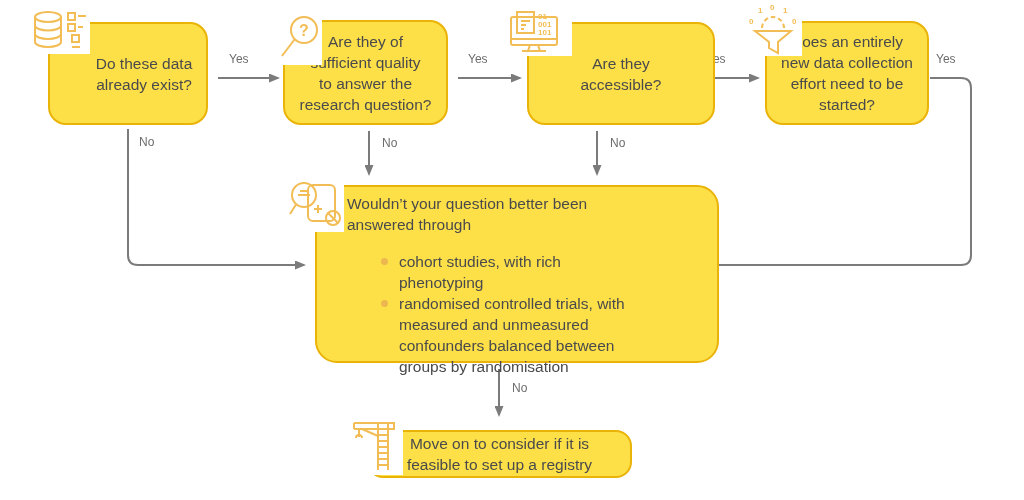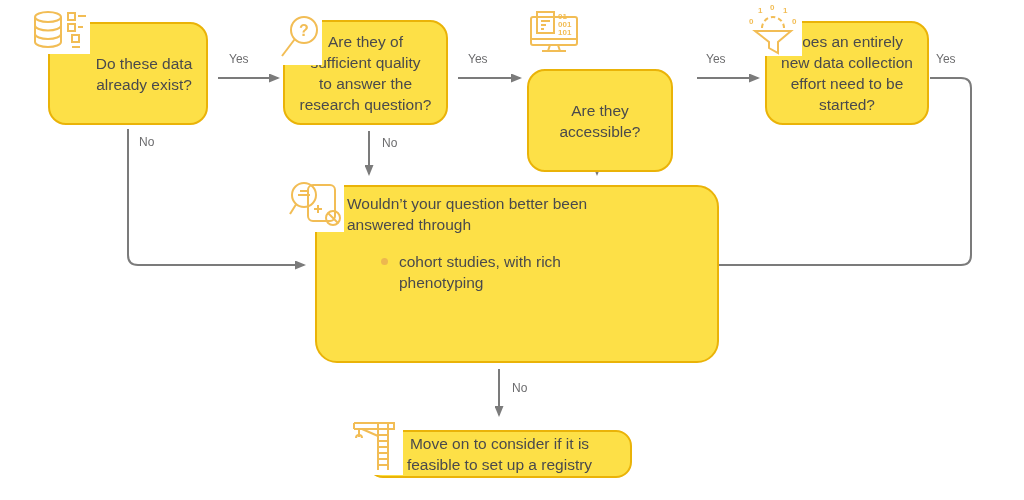--- a/index.html
+++ b/index.html
@@ -90,38 +90,42 @@
 already exist?</span>
   </div>
 
   <div class="node" style="left:283px;top:20px;width:165px;height:105px;">
     <span class="txt">Are they of
 sufficient quality
 to answer the
 research question?</span>
   </div>
 
-  <div class="node" style="left:527px;top:22px;width:146px;height:103px;margin-top:47px;">
+  <div class="node" style="left:527px;top:22px;width:188px;height:103px;">
     <span class="txt">Are they
 accessible?</span>
   </div>
 
   <div class="node" style="left:765px;top:21px;width:164px;height:104px;">
     <span class="txt">Does an entirely
 new data collection
 effort need to be
 started?</span>
   </div>
 
   <div class="node node-main" style="left:315px;top:185px;width:404px;height:178px;">
     <span class="intro">Wouldn’t your question better been
 answered through</span>
     <ul>
       <li><span class="dot"></span><span>cohort studies, with rich
 phenotyping</span></li>
+      <li><span class="dot"></span><span>randomised controlled trials, with
+measured and unmeasured
+confounders balanced between
+groups by randomisation</span></li>
     </ul>
   </div>
 
   <div class="node" style="left:367px;top:430px;width:265px;height:48px;border-radius:16px;">
     <span class="txt">Move on to consider if it is
 feasible to set up a registry</span>
   </div>
 
   <div class="icon" style="left:28px;top:8px;width:62px;height:46px;">
     <svg width="58" height="44" viewBox="0 0 58 44">
@@ -139,21 +143,21 @@
   </div>
 
   <div class="icon" style="left:276px;top:13px;width:46px;height:52px;">
     <svg width="46" height="52" viewBox="0 0 46 52">
       <circle cx="28" cy="17" r="13"></circle>
       <path d="M18.5 26.5 L6 43" stroke-width="4"></path>
       <text x="28" y="23" text-anchor="middle" font-size="16" font-weight="bold">?</text>
     </svg>
   </div>
 
-  <div class="icon" style="left:528px;top:10px;width:64px;height:46px;">
+  <div class="icon" style="left:508px;top:10px;width:64px;height:46px;">
     <svg width="62" height="44" viewBox="0 0 62 44">
       <rect x="2" y="6" width="46" height="28" rx="2"></rect>
       <path d="M2 28 H48"></path>
       <path d="M21 34 L19 40 H31 L29 34"></path>
       <path d="M13 40 H37"></path>
       <rect x="8" y="1" width="17" height="21"></rect>
       <path d="M12 6 H21 M12 10 H21 M12 14 H17 M12 18 H15"></path>
       <text x="29" y="8" font-size="8" font-weight="bold">01</text>
       <text x="29" y="16" font-size="8" font-weight="bold">001</text>
       <text x="29" y="24" font-size="8" font-weight="bold">101</text>

